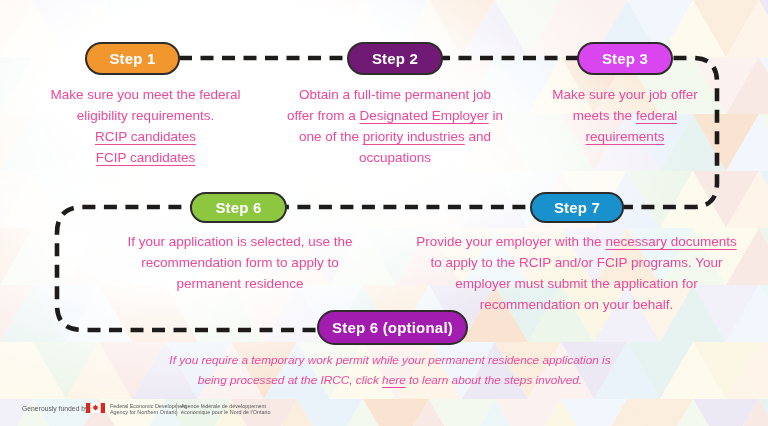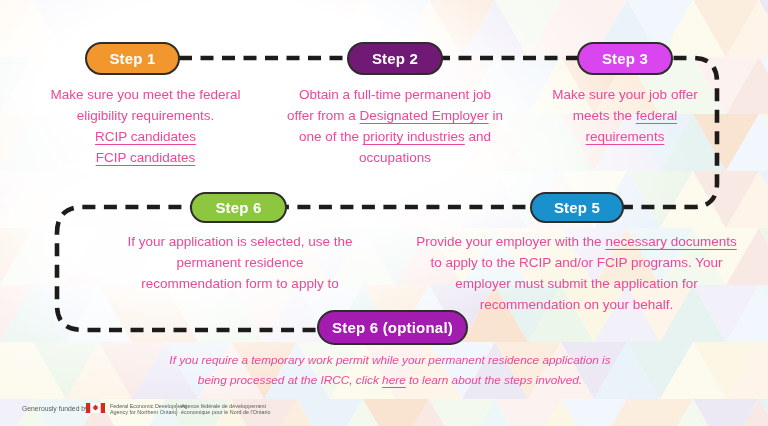--- a/index.html
+++ b/index.html
@@ -344,21 +344,21 @@
   <div class="pill" id="p1" style="background: rgb(242, 150, 46);">
       <span>Step 1</span>
     </div>
   <div class="pill" id="p2" style="background: #701a75; align-items: center;">
       <span>Step 2</span>
     </div>
   <div class="pill" id="p3" style="background: #d946ef;">
       <span>Step 3</span>
     </div>
   <div class="pill" id="p4" style="background: rgb(25, 145, 204);">
-      <span>Step 5</span>
+      <span>Step 7</span>
     </div>
   <div class="pill" id="p5" style="background: rgb(141, 198, 63);">
       <span>Step 6</span>
     </div>
   <div class="pill" id="p6" style="background: #a21caf;">
       <span>Step 6 (optional)</span>
     </div>
 
   <div class="txt" id="t1">
       <div><span>Make sure you meet the federal</span></div>
@@ -378,22 +378,22 @@
       <div><span class="u">requirements</span></div>
     </div>
   <div class="txt" id="t4">
       <div><span>Provide your employer with the </span><span class="u">necessary documents</span></div>
       <div><span>to apply to the RCIP and/or FCIP programs. Your</span></div>
       <div><span>employer must submit the application for</span></div>
       <div><span>recommendation on your behalf.</span></div>
     </div>
   <div class="txt" id="t5">
       <div><span>If your application is selected, use the</span></div>
+      <div><span>recommendation form to apply to</span></div>
       <div><span>permanent residence</span></div>
-      <div><span>recommendation form to apply to</span></div>
     </div>
   <div class="txt" id="note">
       <div><span>If you require a temporary work permit while your permanent residence application is</span></div>
       <div><span>being processed at the IRCC, click </span><span class="u">here</span><span> to learn about the steps involved.</span></div>
     </div>
 
   <div id="footer">
     <div class="fsmall" id="fundedBy">Generously funded by:</div>
     <svg id="flag" width="19" height="10" viewBox="0 0 19 10">
       <rect x="0" y="0" width="4.5" height="10" fill="#D52B1E"></rect>

